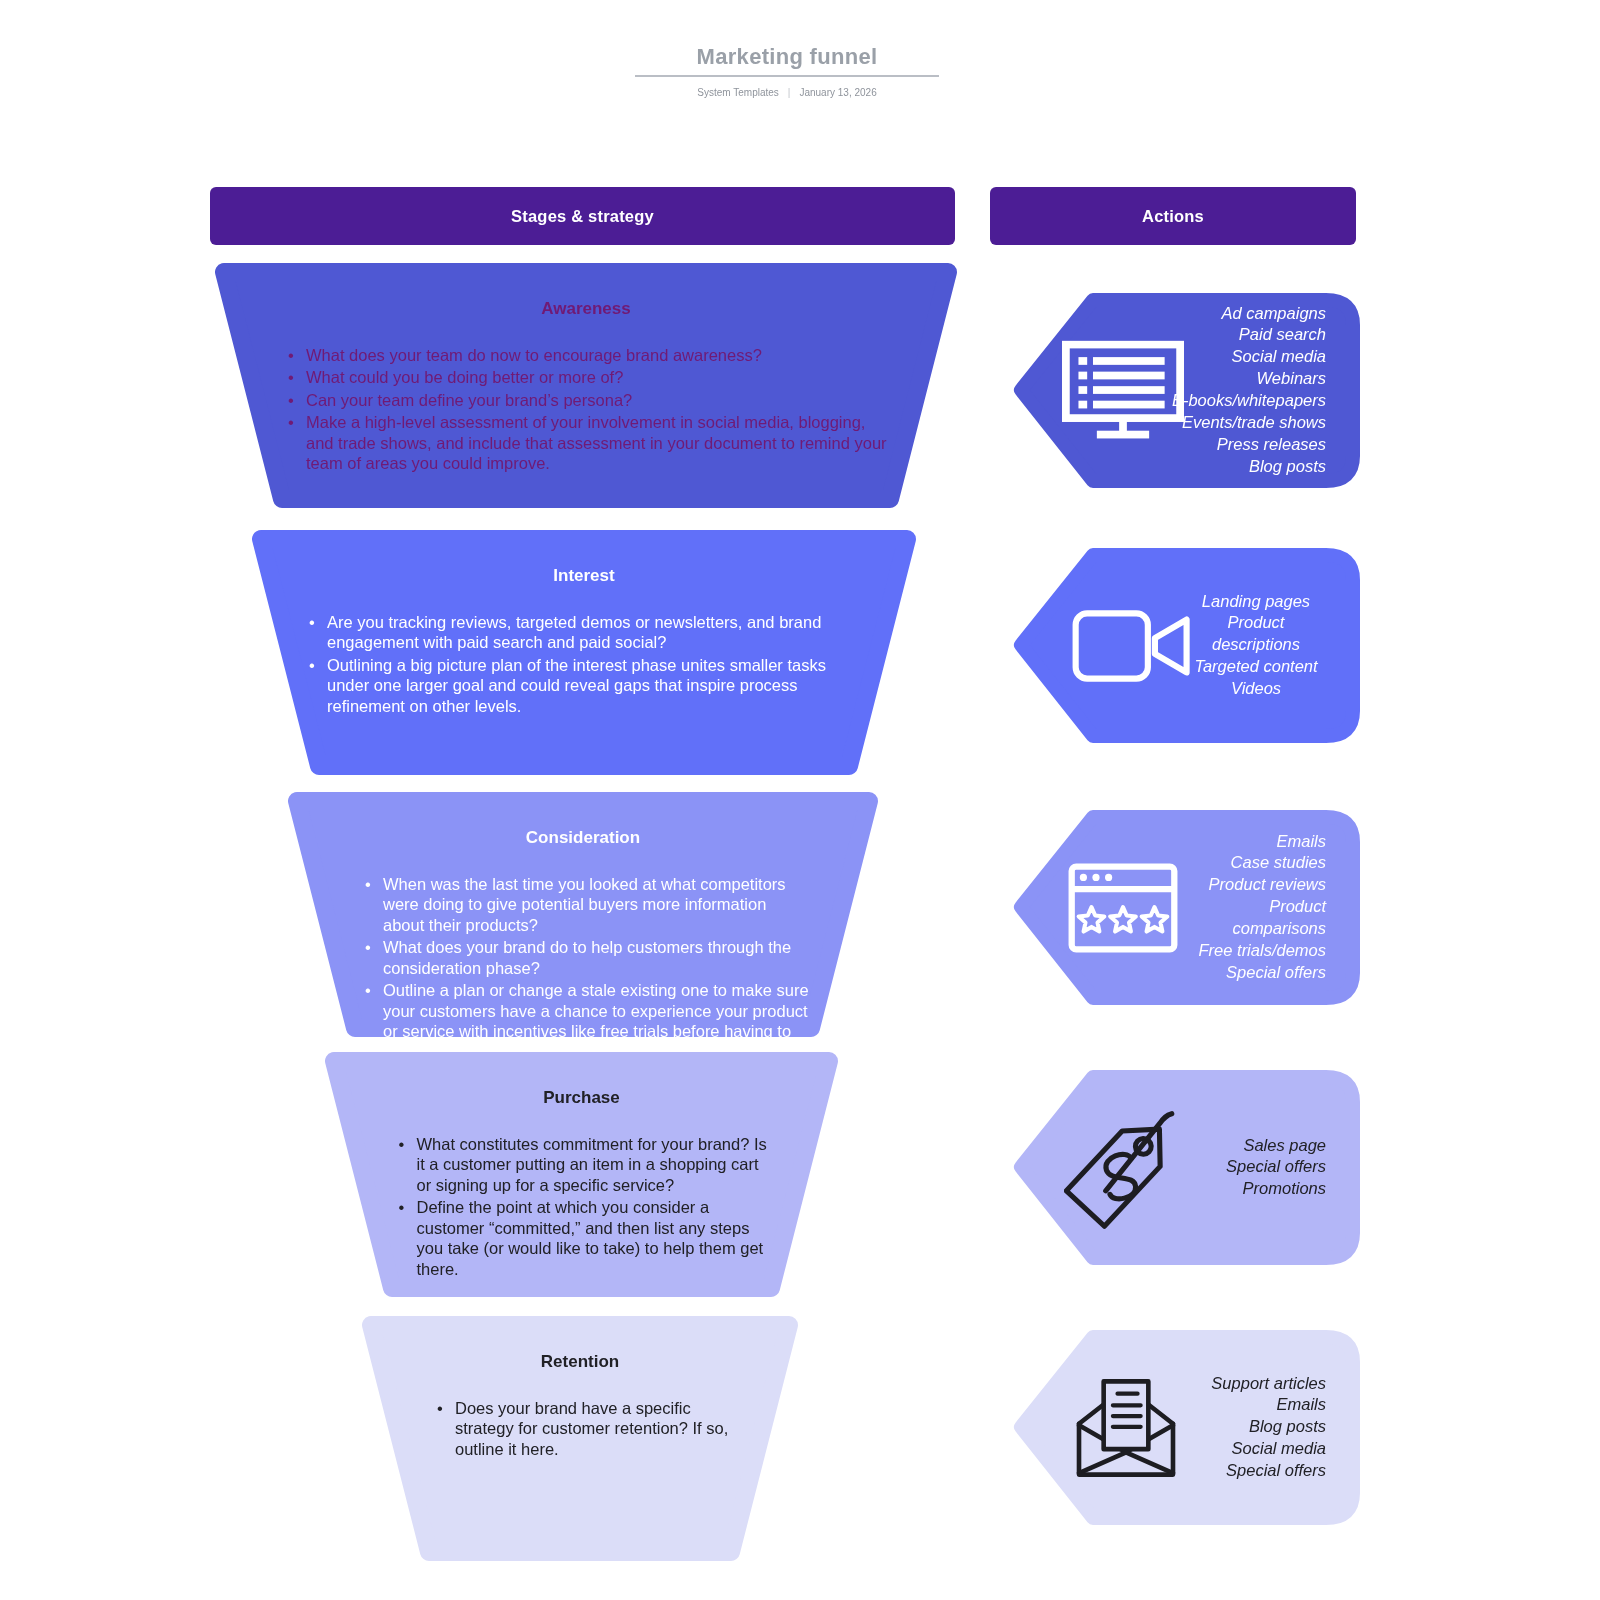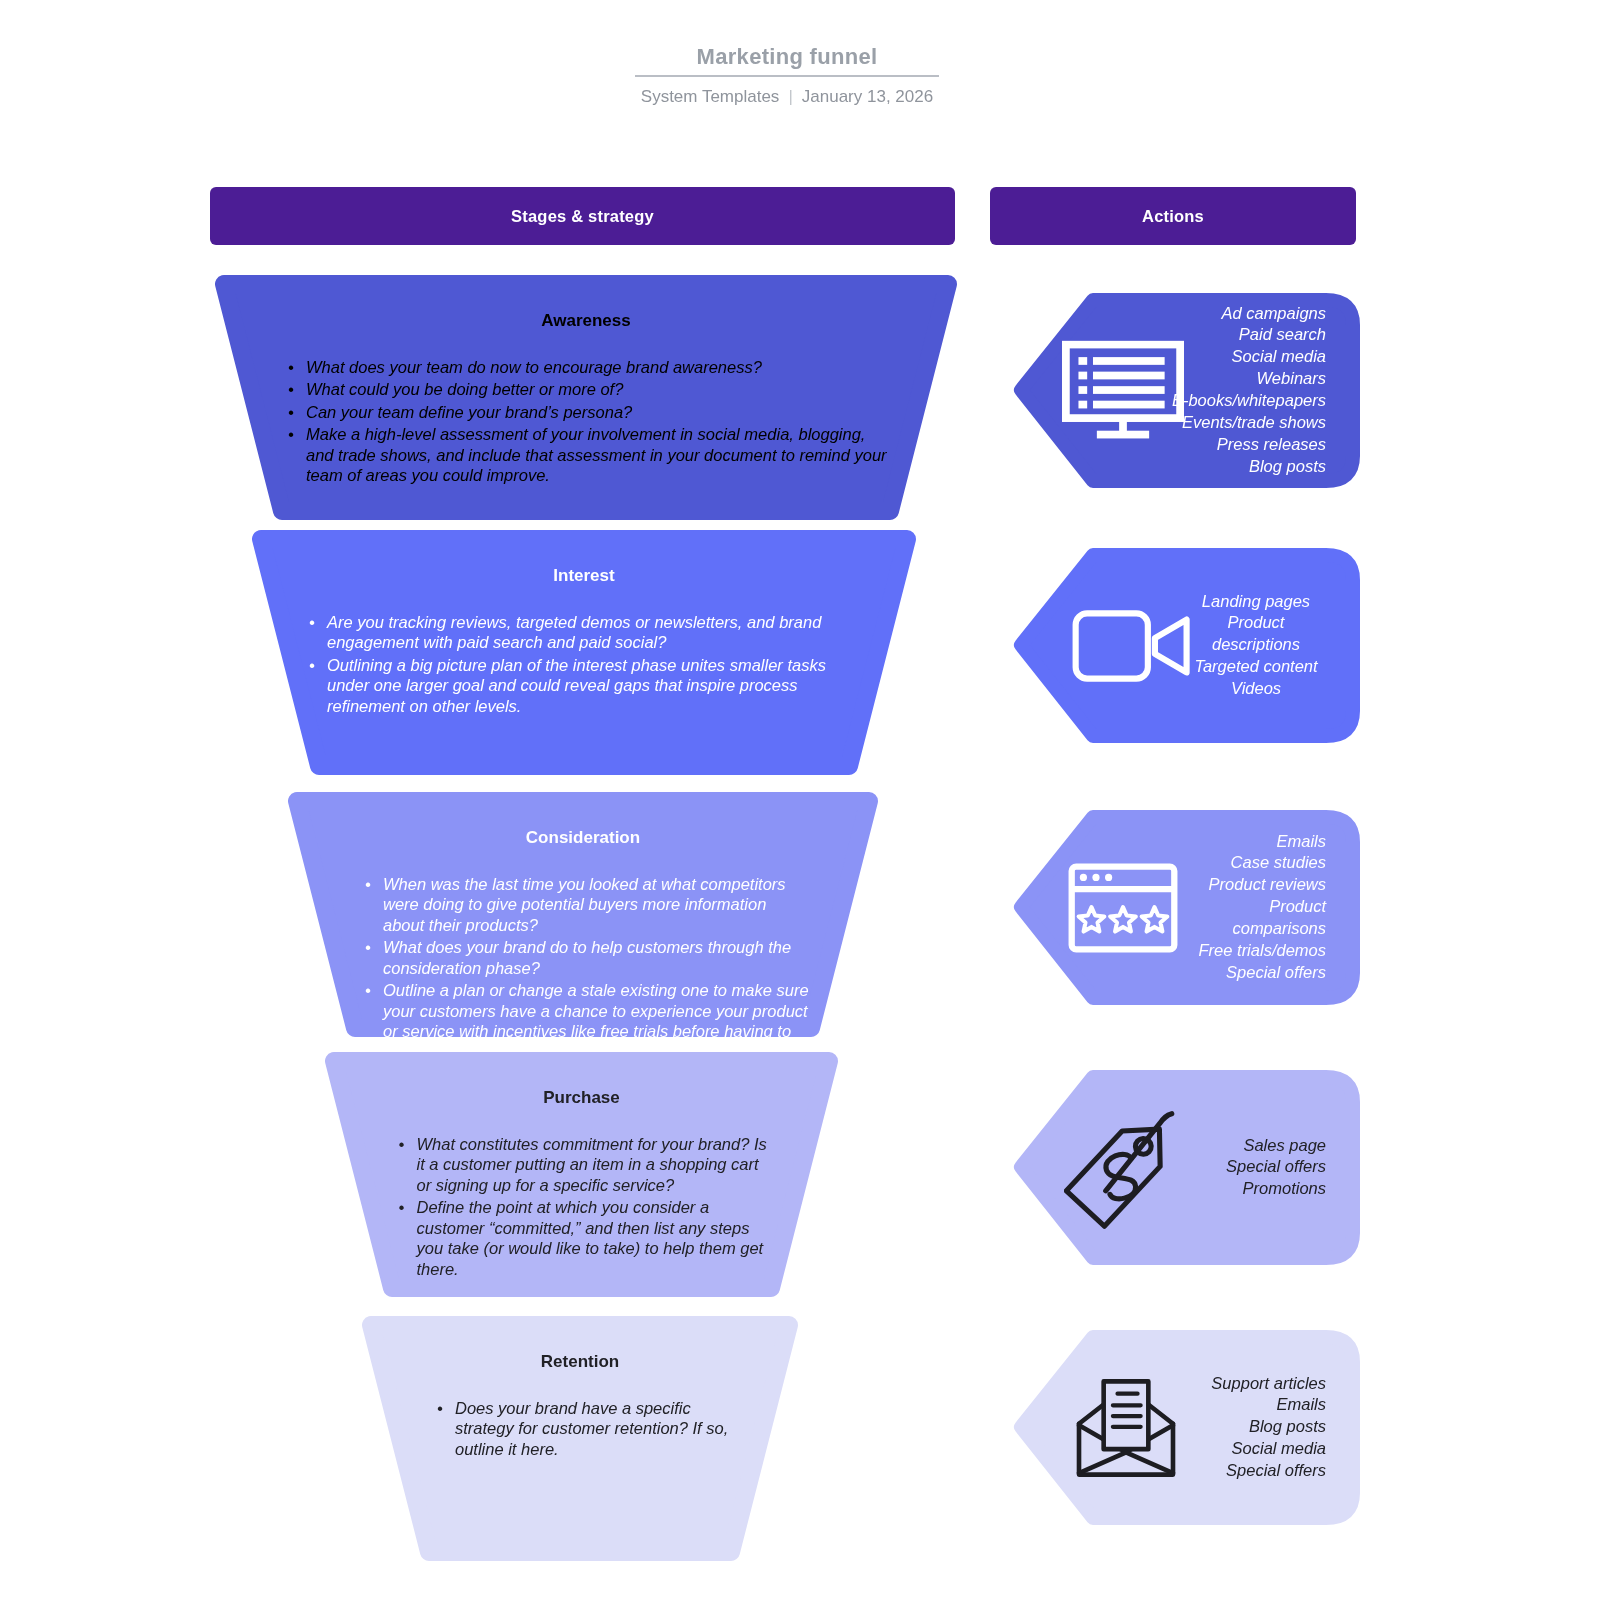--- a/index.html
+++ b/index.html
@@ -3,40 +3,40 @@
 <meta charset="utf-8">
 <style>
   html,body{margin:0;padding:0;background:#ffffff;}
   .canvas{position:relative;width:1600px;height:1600px;background:#ffffff;
           font-family:"Liberation Sans",sans-serif;overflow:hidden;}
 
   
   .page-header{position:absolute;left:587px;top:44px;width:400px;text-align:center;}
   .page-title{margin:0;font-size:22px;font-weight:bold;color:#9aa0a8;letter-spacing:.3px;}
   .title-rule{width:304px;height:0;border-top:2px solid #babec5;margin:5px auto 7px;}
-  .page-subtitle{font-size:17px;color:#8f949c;margin-top:10px;}
+  .page-subtitle{font-size:10px;color:#8f949c;margin-top:10px;}
   .subtitle-sep{color:#c3c7cc;padding:0 9px;}
 
   
   .col-header{position:absolute;top:187px;height:58px;background:#4c1d95;border-radius:6px;
               color:#fff;font-weight:bold;font-size:16.5px;display:flex;align-items:center;
               justify-content:center;letter-spacing:.2px;}
   .col-header.left{left:210px;width:745px;}
   .col-header.right{left:990px;width:366px;}
 
   
   .stage{position:absolute;height:245px;}
   .stage .shape{position:absolute;left:0;top:0;width:100%;height:100%;}
   .stage-content{position:absolute;inset:0;display:flex;flex-direction:column;align-items:center;}
   .stage-title{margin:36px 0 0;font-size:17px;font-weight:bold;font-style:normal;}
-  .stage-bullets{margin:26px 0 0;padding:0;list-style:none;font-style:italic;
+  .stage-bullets{margin:26px 0 0;padding:0;list-style:none;
                  font-size:16.5px;line-height:1.24;}
   .stage-bullets li{position:relative;padding-left:26px;margin-bottom:2px;}
   .stage-bullets li::before{content:"•";position:absolute;left:8px;}
-  .stage-1{left:215px;top:275px;width:742px;color:#000000;}
+  .stage-1{left:215px;top:263px;width:742px;color:#701a75;}
   .stage-2{left:252px;top:530px;width:664px;color:#ffffff;}
   .stage-3{left:288px;top:792px;width:590px;color:#ffffff;}
   .stage-4{left:325px;top:1052px;width:513px;color:#212126;}
   .stage-5{left:362px;top:1316px;width:436px;color:#212126;}
   .stage-1 .stage-bullets{width:612px;}
   .stage-2 .stage-bullets{width:566px;}
   .stage-3 .stage-bullets{width:452px;}
   .stage-4 .stage-bullets{width:382px;}
   .stage-5 .stage-bullets{width:302px;}
 

